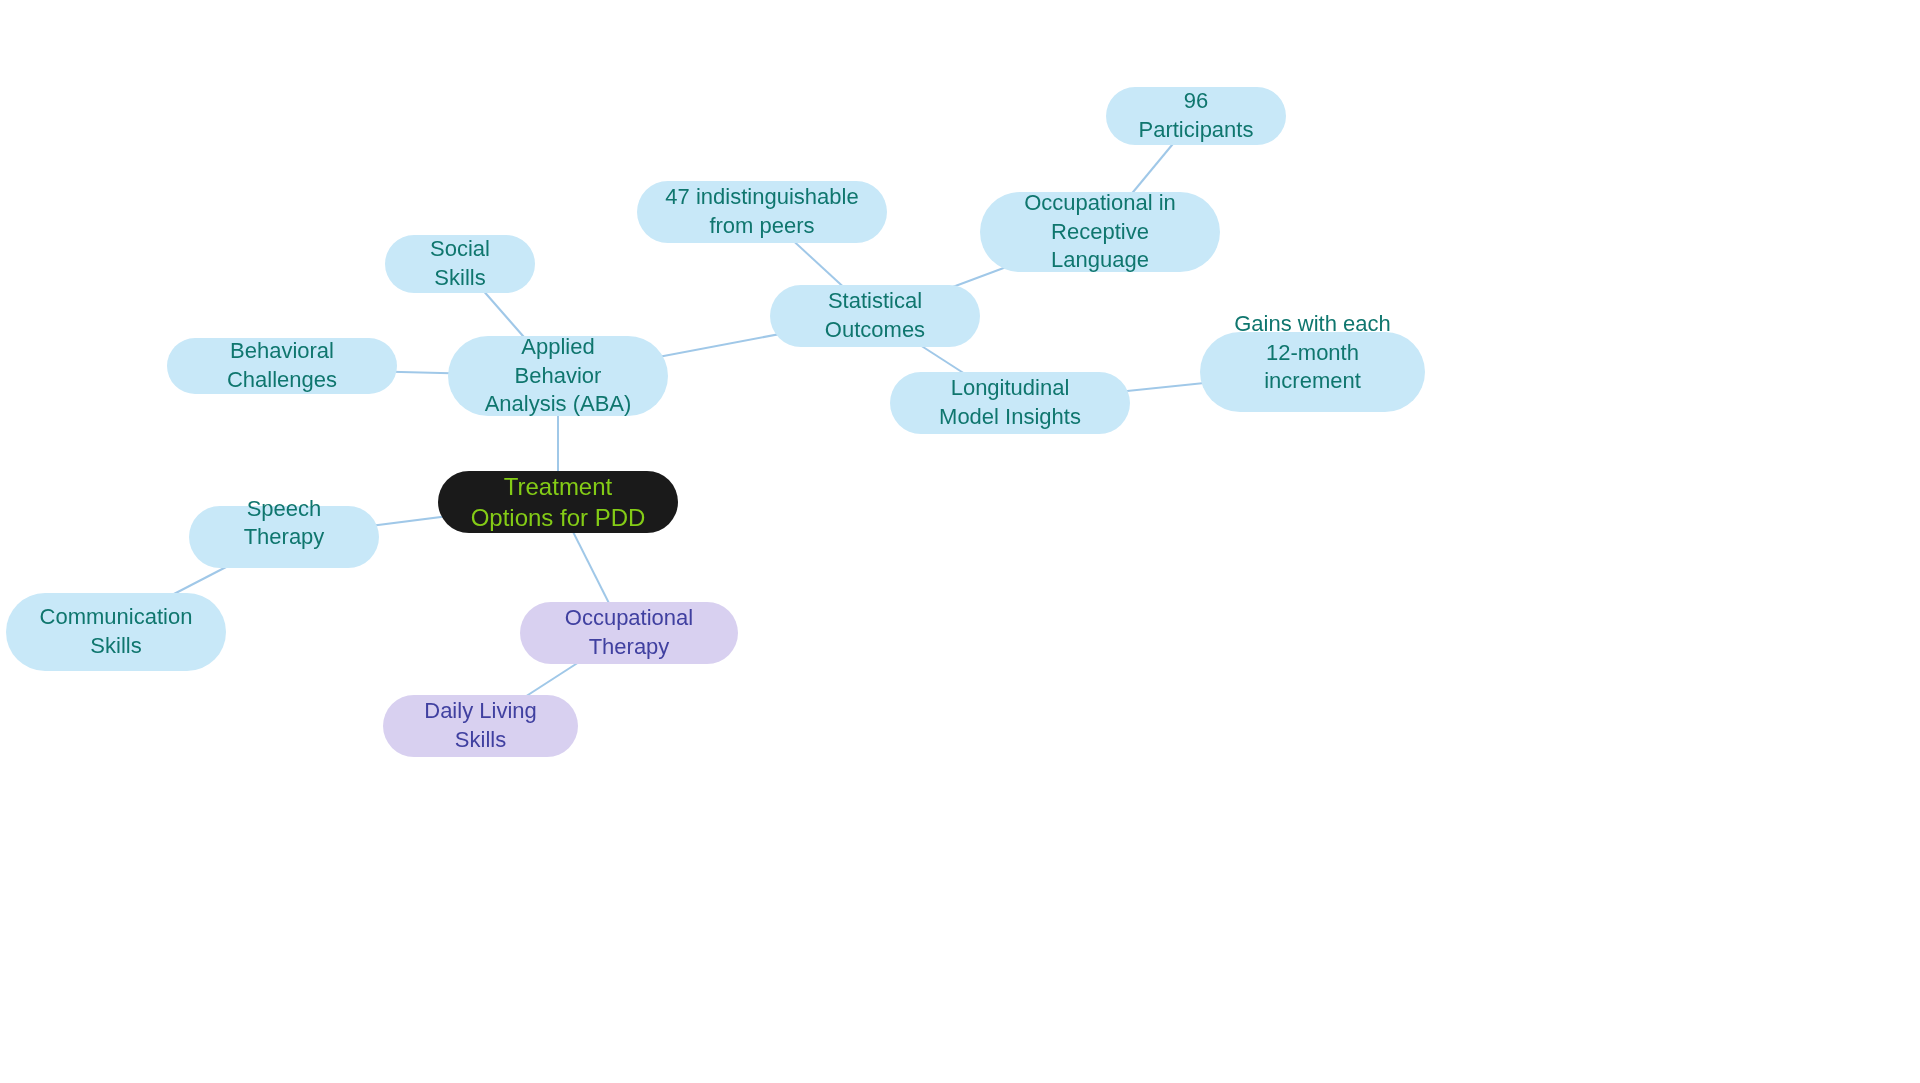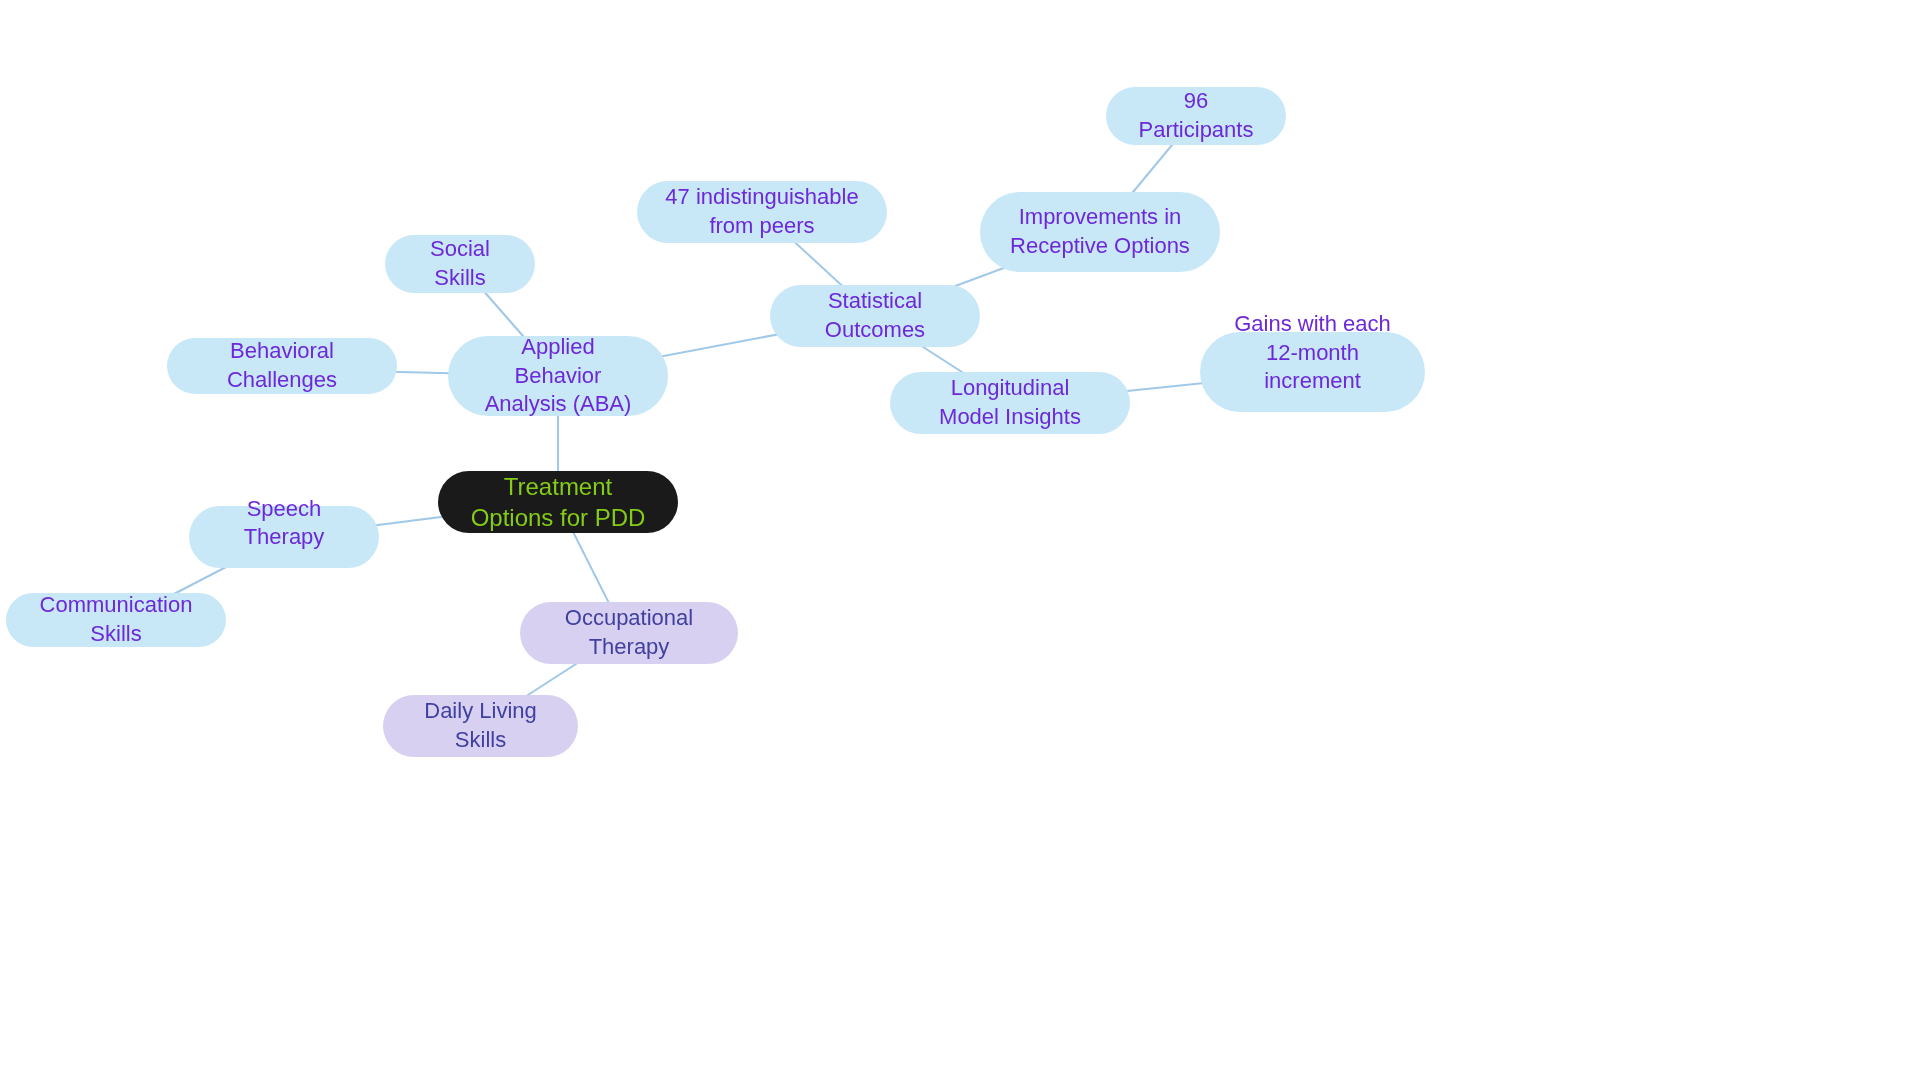--- a/index.html
+++ b/index.html
@@ -38,21 +38,21 @@
     .node-center {
       background: #1a1a1a;
       color: #84cc16;
       font-size: 24px;
       font-weight: 500;
       border-radius: 50px;
     }
 
     .node-blue {
       background: #c8e8f8;
-      color: #6d28d9;
+      color: #0f766e;
       border: none;
     }
 
     .node-purple {
       background: #d8d0f0;
       color: #4040a0;
       border: none;
     }
   </style>
 </head>
@@ -92,40 +92,40 @@
 
 <div class="node node-blue" style="left:770px; top:285px; width:210px; height:62px;">
   <span>Statistical Outcomes</span>
 </div>
 
 <div class="node node-blue" style="left:637px; top:181px; width:250px; height:62px;">
   <span>47 indistinguishable from peers</span>
 </div>
 
 <div class="node node-blue" style="left:980px; top:192px; width:240px; height:80px;">
-  <span>Improvements in Receptive Options</span>
+  <span>Occupational in Receptive Language</span>
 </div>
 
 <div class="node node-blue" style="left:1106px; top:87px; width:180px; height:58px;">
   <span>96 Participants</span>
 </div>
 
 <div class="node node-blue" style="left:890px; top:372px; width:240px; height:62px;">
   <span>Longitudinal Model Insights</span>
 </div>
 
 <div class="node node-blue" style="left:1200px; top:332px; width:225px; height:80px;align-items:flex-end;">
   <span>Gains with each 12-month increment</span>
 </div>
 
 <div class="node node-blue" style="left:189px; top:506px; width:190px; height:62px;align-items:flex-end;">
   <span>Speech Therapy</span>
 </div>
 
-<div class="node node-blue" style="left:6px; top:593px; width:220px; height:54px;">
+<div class="node node-blue" style="left:6px; top:593px; width:220px; height:78px;">
   <span>Communication Skills</span>
 </div>
 
 <div class="node node-purple" style="left:520px; top:602px; width:218px; height:62px;">
   <span>Occupational Therapy</span>
 </div>
 
 <div class="node node-purple" style="left:383px; top:695px; width:195px; height:62px;align-items:center;">
   <span>Daily Living Skills</span>
 </div>

